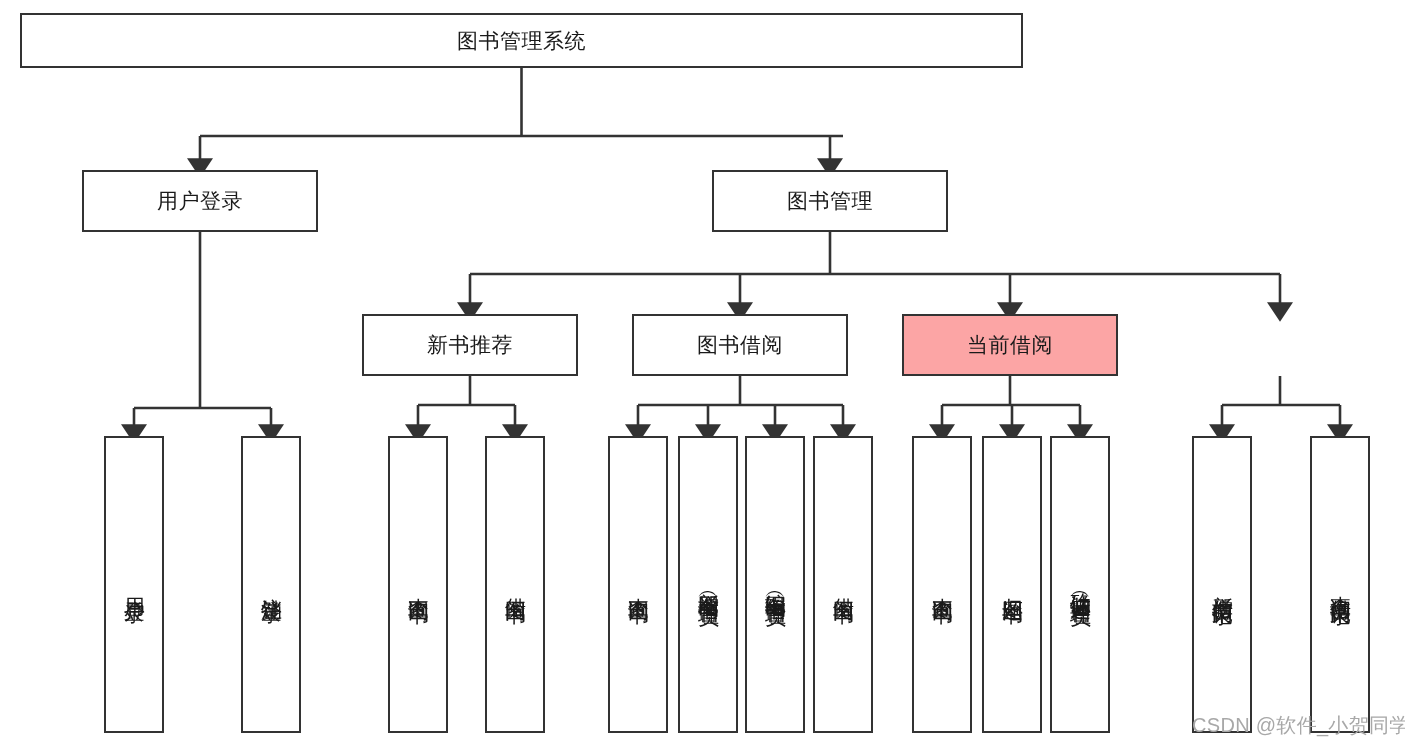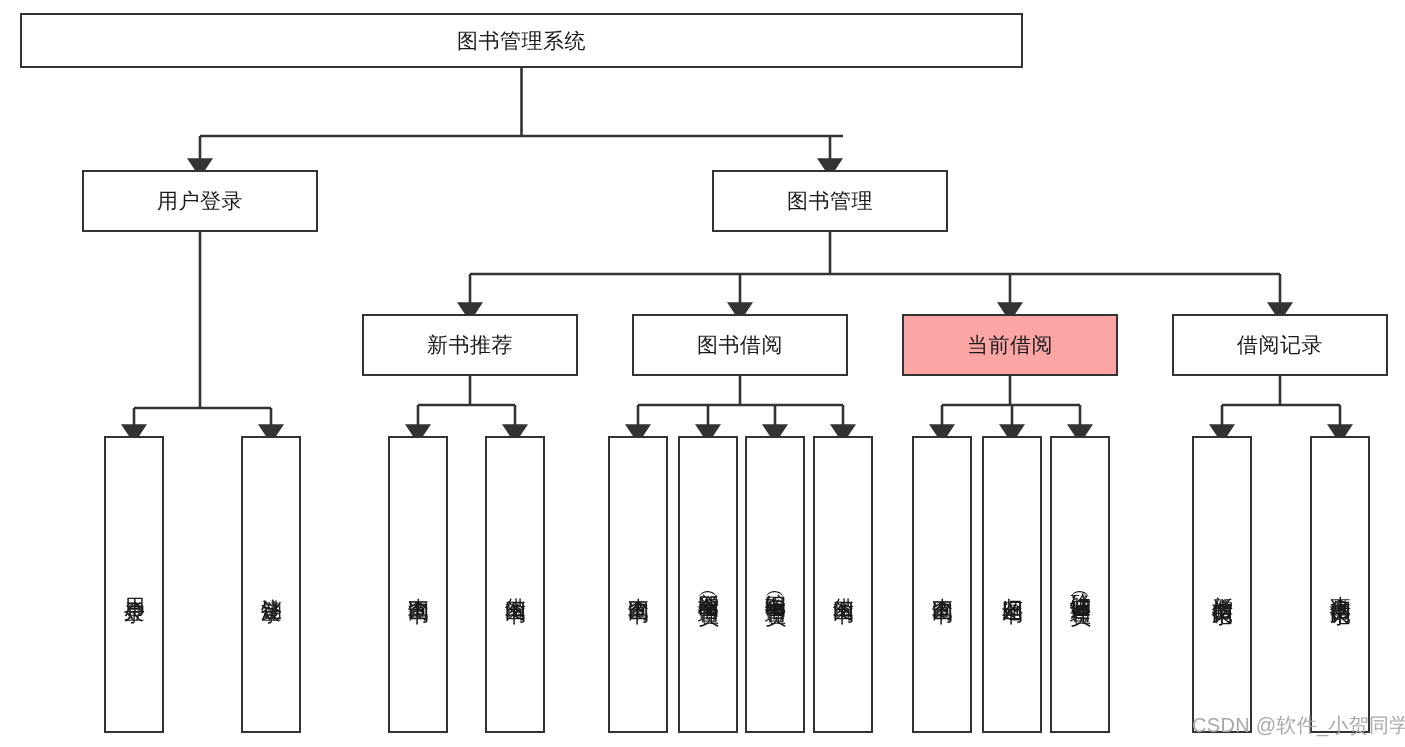--- a/index.html
+++ b/index.html
@@ -137,23 +137,20 @@
 
   <div class="node node-h" style="left: 362px; top: 314px; width: 216px; height: 62px; border-color: rgb(51, 51, 51); background: rgb(255, 255, 255); color: rgb(26, 26, 26);">
     <span>新书推荐</span>
   </div>
   <div class="node node-h" style="left: 632px; top: 314px; width: 216px; height: 62px; border-color: rgb(51, 51, 51); background: rgb(255, 255, 255); color: rgb(26, 26, 26); text-align: right;">
     <span>图书借阅</span>
   </div>
   <div class="node node-h" style="left: 902px; top: 314px; width: 216px; height: 62px; border-color: rgb(51, 51, 51); background: #fca5a5; color: rgb(26, 26, 26);">
     <span>当前借阅</span>
   </div>
-  <div class="node node-h" style="left: 1172px; top: 314px; width: 216px; height: 62px; border-color: rgb(51, 51, 51); background: rgb(255, 255, 255); color: rgb(26, 26, 26);">
-    <span>借阅记录</span>
-  </div>
 
   <div class="node node-v" style="left: 104px; top: 436px; width: 60px; height: 297px; border-color: rgb(51, 51, 51); background: rgb(255, 255, 255); color: rgb(26, 26, 26);">
     <span class="vtext">用户登录</span>
   </div>
   <div class="node node-v" style="left: 241px; top: 436px; width: 60px; height: 297px; border-color: rgb(51, 51, 51); background: rgb(255, 255, 255); color: rgb(26, 26, 26);">
     <span class="vtext">注销登录</span>
   </div>
 
   <div class="node node-v" style="left: 388px; top: 436px; width: 60px; height: 297px; border-color: rgb(51, 51, 51); background: rgb(255, 255, 255); color: rgb(26, 26, 26);">
     <span class="vtext">查询图书</span>

